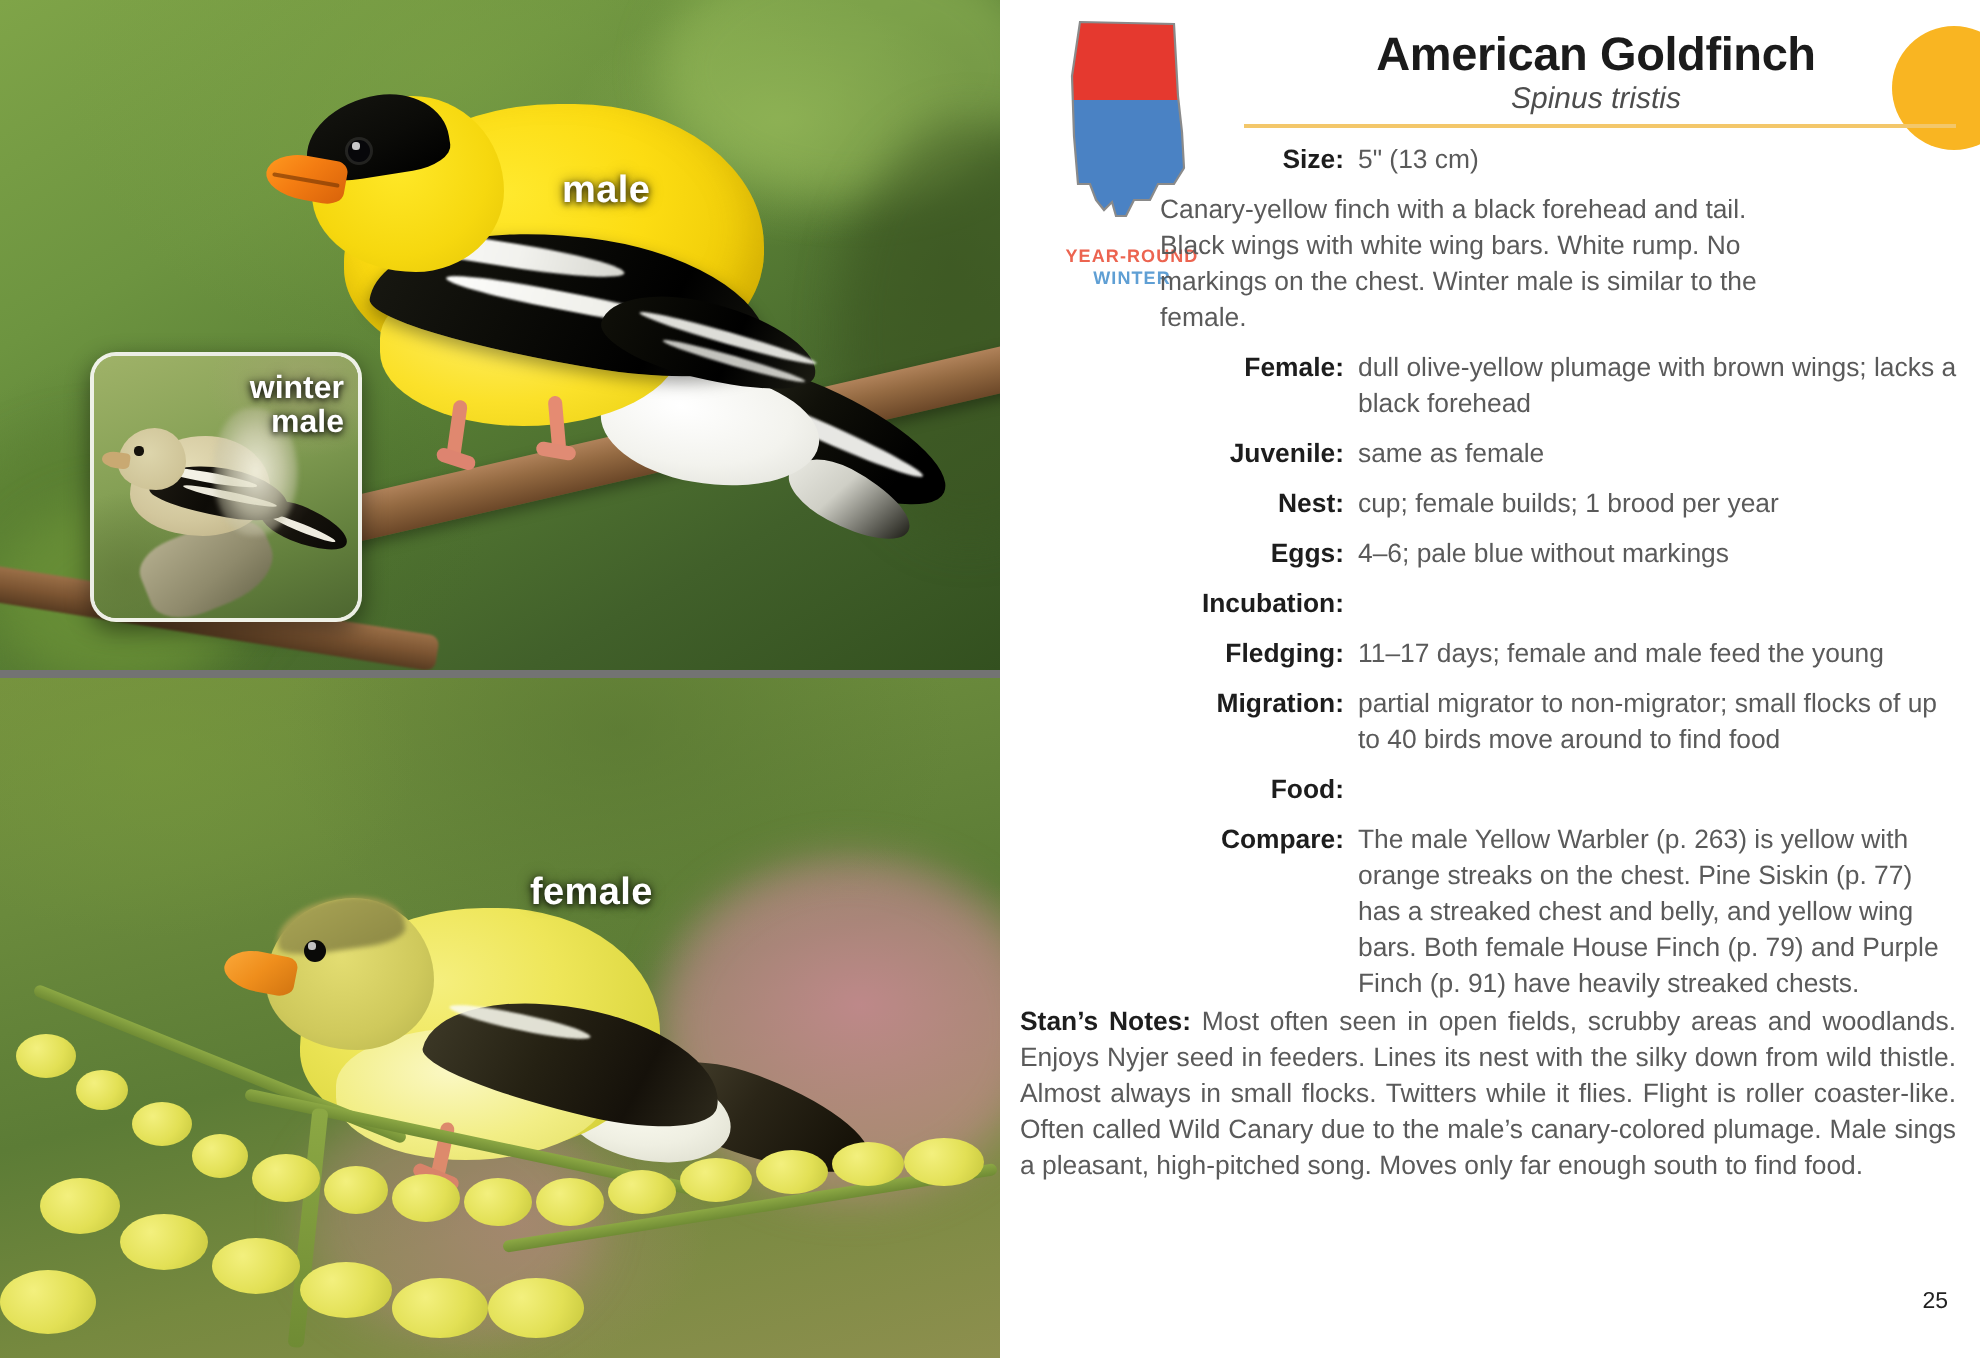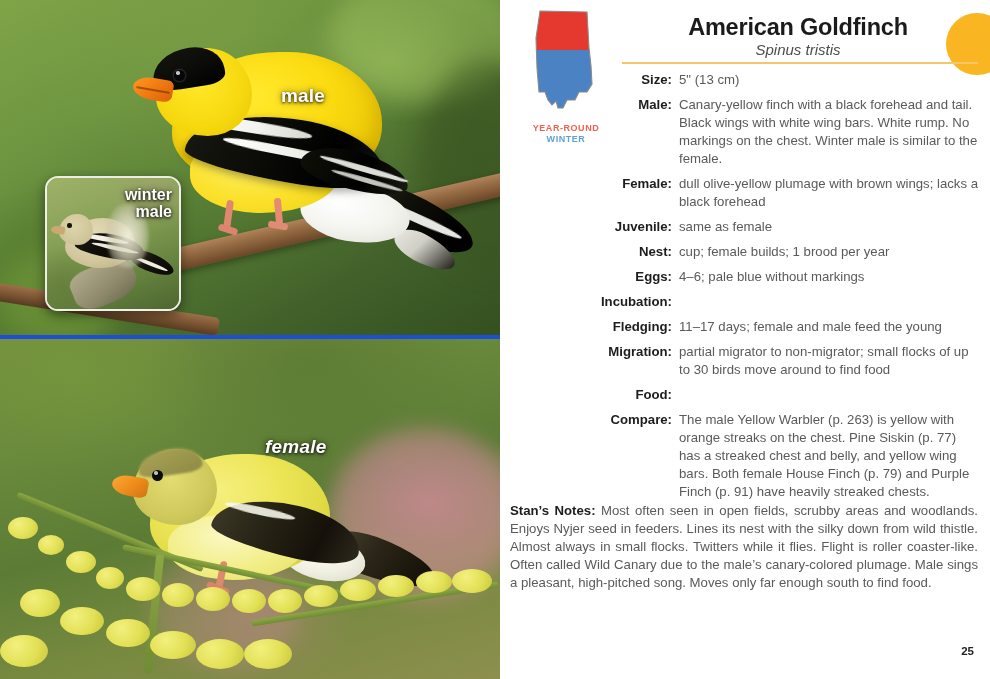--- a/index.html
+++ b/index.html
@@ -7,21 +7,21 @@
     width:990px;height:679px;
     background:#ffffff;
     font-family:"Liberation Sans", sans-serif;
     overflow:hidden;
   }
   .page{position:relative;width:990px;height:679px;background:#fff;overflow:hidden;}
 
   
   .photo-col{
     position:absolute;left:0;top:0;width:500px;height:679px;
-    background:#1d4ed8;
+    background:#737373;
     padding-left:48px;
   }
   .photo{position:absolute;left:0;width:500px;overflow:hidden;}
   .photo-top{top:0;height:335px;}
   .photo-bottom{top:339px;height:340px;}
 
   
   .bg-top{
     position:absolute;inset:0;
     background:
@@ -260,21 +260,21 @@
   .gold{position:absolute;border-radius:50%;background:radial-gradient(circle at 35% 32%,#f3f07e 0%,#e2e055 55%,#c5c63c 100%);}
   .goldstem{position:absolute;background:linear-gradient(180deg,#8ca844 0%,#6f8b34 100%);border-radius:3px;}
 
   
   .plabel{
     position:absolute;color:#fff;font-weight:bold;
     text-shadow:0 1px 3px rgba(0,0,0,.85),0 0 7px rgba(0,0,0,.55);
     letter-spacing:.2px;white-space:nowrap;
   }
   .lbl-male{left:281px;top:85px;font-size:19px;}
-  .lbl-female{left:265px;top:436px;font-size:19px;font-style:italic;}
+  .lbl-female{left:265px;top:436px;font-size:19px;}
   .lbl-winter{
     position:absolute;right:7px;top:8px;color:#fff;font-weight:bold;font-size:16px;
     line-height:17px;text-align:right;
     text-shadow:0 1px 3px rgba(0,0,0,.9),0 0 6px rgba(0,0,0,.6);
   }
 
   
   .text-col{position:absolute;left:500px;top:0;width:490px;height:679px;background:#fff;}
 
   .tab-circle{
@@ -320,21 +320,21 @@
 
   
   .notes{
     position:absolute;left:10px;top:502px;width:468px;
     font-size:13.2px;line-height:18px;color:#5a5a5a;text-align:justify;
   }
   .notes b{color:#1d1d1d;font-weight:bold;}
 
   .pagenum{
     position:absolute;left:434px;top:645px;width:40px;text-align:right;
-    font-size:11.5px;font-weight:bold;color:#222;
+    font-size:11.5px;font-weight:normal;color:#222;
   }
 </style>
 </head>
 <body>
 
 <div class="page">
 
   <div class="photo-col">
 
     <div class="photo photo-top">
@@ -472,21 +472,20 @@
     </div>
 
     <div class="rule" style="left:122px;top:62px;width:356px;"></div>
 
     <div class="facts">
       <div class="fact">
         <div class="fact-k">Size:</div>
         <div class="fact-v">5" (13 cm)</div>
       </div>
       <div class="fact">
-        <div class="fact-k">Male:</div>
         <div class="fact-v" style="width:300px;">Canary-yellow finch with a black forehead and tail. Black wings with white wing bars. White rump. No markings on the chest. Winter male is similar to the female.</div>
       </div>
       <div class="fact">
         <div class="fact-k">Female:</div>
         <div class="fact-v" style="width:305px;">dull olive-yellow plumage with brown wings; lacks a black forehead</div>
       </div>
       <div class="fact">
         <div class="fact-k">Juvenile:</div>
         <div class="fact-v">same as female</div>
       </div>
@@ -500,21 +499,21 @@
       </div>
       <div class="fact">
         <div class="fact-k">Incubation:</div>
       </div>
       <div class="fact">
         <div class="fact-k">Fledging:</div>
         <div class="fact-v">11–17 days; female and male feed the young</div>
       </div>
       <div class="fact">
         <div class="fact-k">Migration:</div>
-        <div class="fact-v" style="width:308px;">partial migrator to non-migrator; small flocks of up to 30 birds move around to find food</div>
+        <div class="fact-v" style="width:308px;">partial migrator to non-migrator; small flocks of up to 40 birds move around to find food</div>
       </div>
       <div class="fact">
         <div class="fact-k">Food:</div>
       </div>
       <div class="fact">
         <div class="fact-k">Compare:</div>
         <div class="fact-v" style="width:298px;">The male Yellow Warbler (p. 263) is yellow with orange streaks on the chest. Pine Siskin (p. 77) has a streaked chest and belly, and yellow wing bars. Both female House Finch (p. 79) and Purple Finch (p. 91) have heavily streaked chests.</div>
       </div>
     </div>
 

